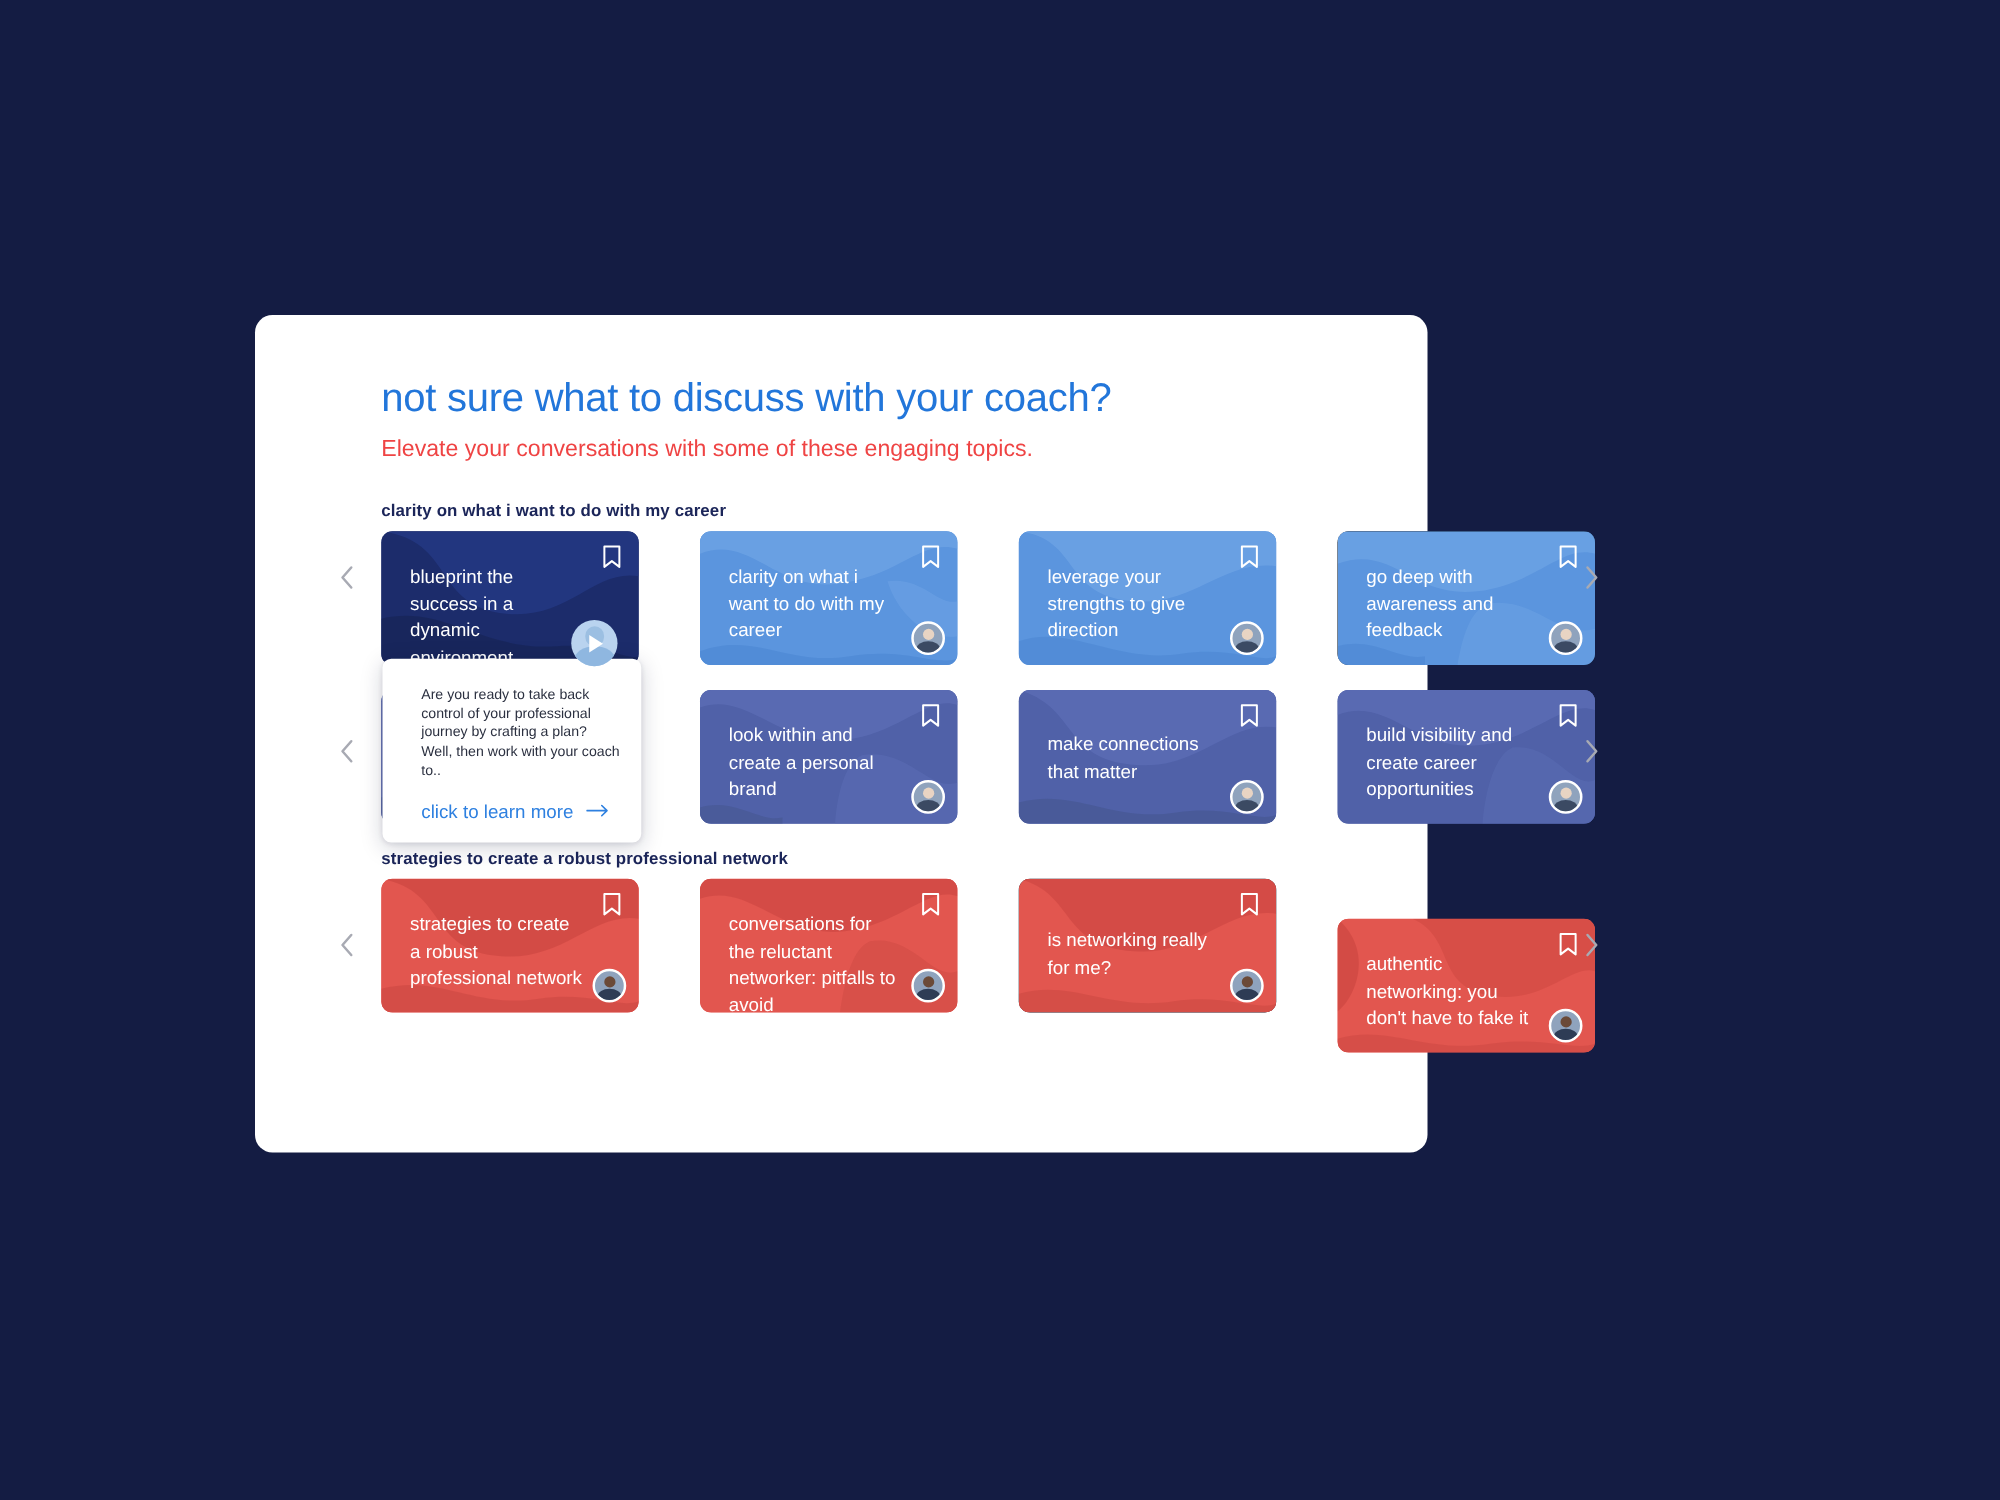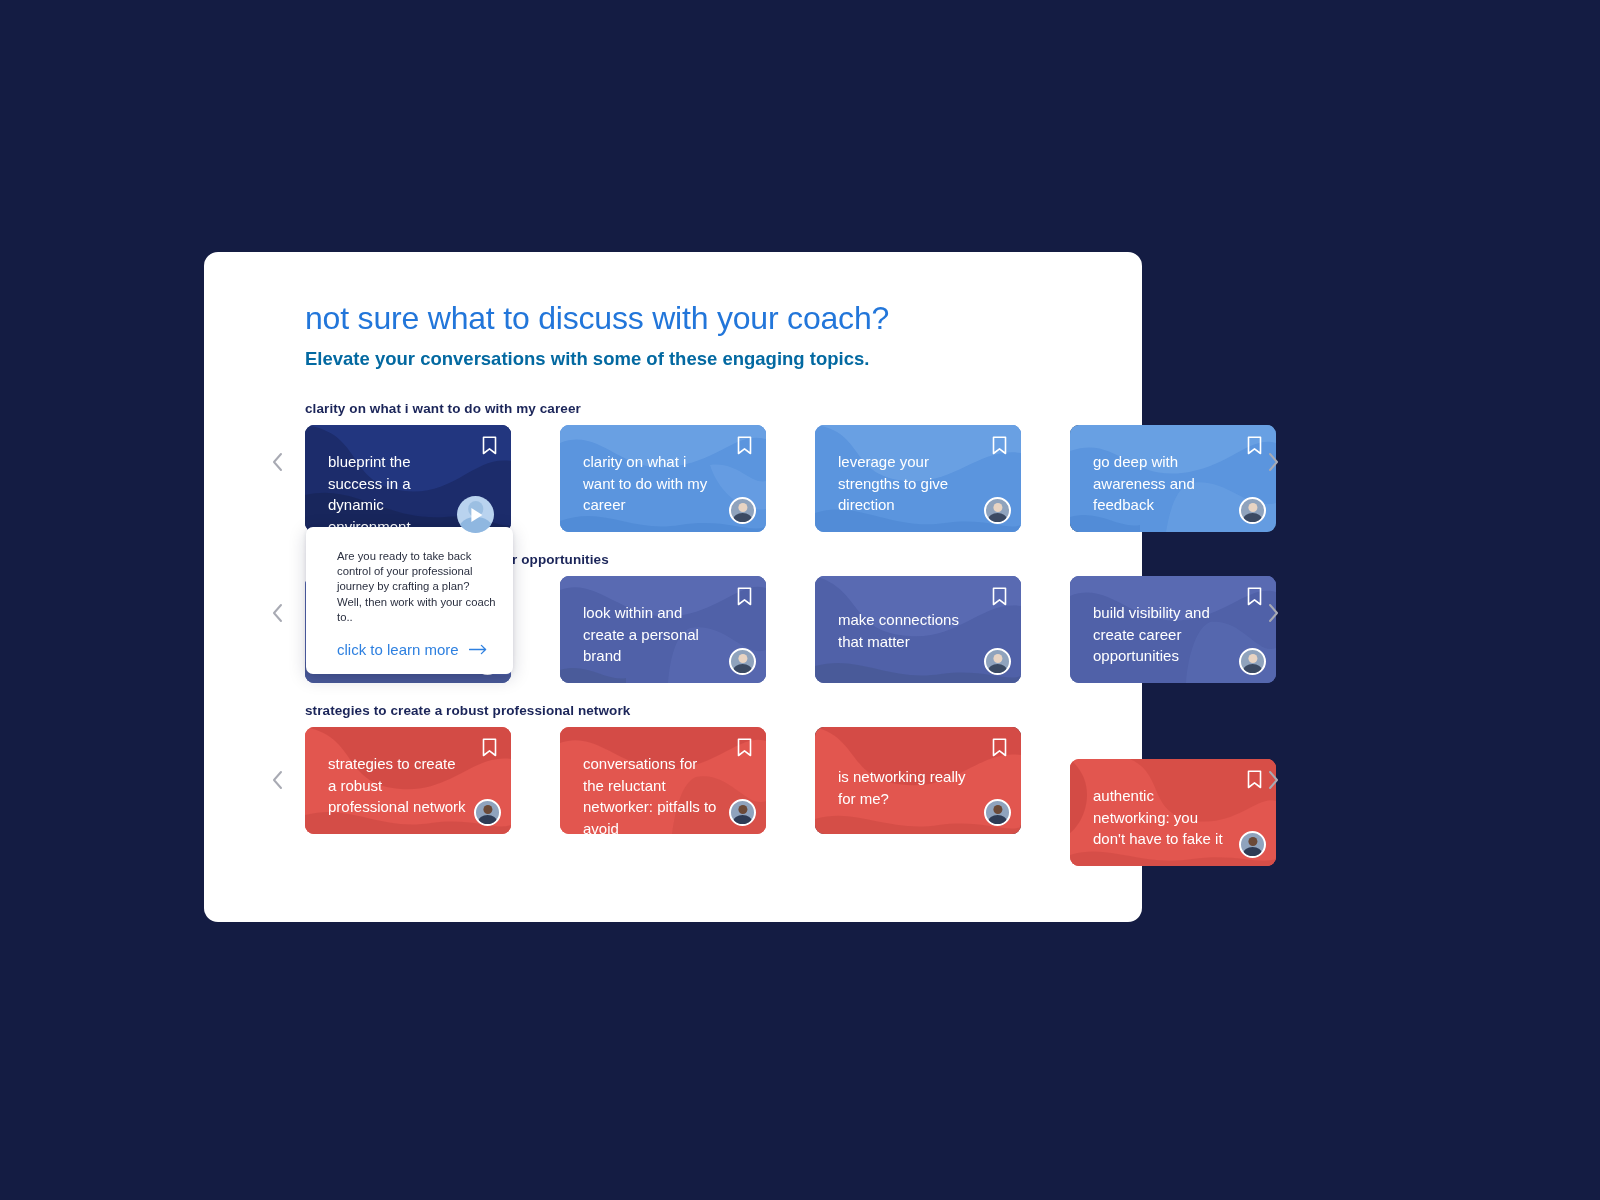--- a/index.html
+++ b/index.html
@@ -23,23 +23,23 @@
 
   .page-title {
     color: #2276DA;
     font-size: 32px;
     font-weight: 400;
     letter-spacing: -0.2px;
     line-height: 40px;
   }
   .page-sub {
     margin-top: 9px;
-    color: #0369a1;
+    color: #ef4444;
     font-size: 18.5px;
-    font-weight: 700;
+    font-weight: 400;
     line-height: 24px;
   }
 
   .carousels { margin-top: 30px; position: relative; }
 
   .carousel { position: relative; margin-bottom: 20px; }
   .carousel-head {
     color: #1B2559;
     font-size: 13.5px;
     font-weight: bold;
@@ -252,21 +252,20 @@
               </svg>
           </div>
           <div class="arrow right">
             <svg width="26" height="26" viewBox="0 0 26 26">
                 <path d="M10 5 L17 13 L10 21" fill="none" stroke="#A8AAB3" stroke-width="2" stroke-linecap="round" stroke-linejoin="round"></path>
               </svg>
           </div>
         </div>
 
         <div class="carousel">
-          <div class="carousel-head" style="padding-left:207px;">r opportunities</div>
           <div class="track">
 
             <div class="card" style="background:#5061A8;">
               <div class="blobs">
                 <svg width="206" height="107" viewBox="0 0 206 107">
                     <rect width="206" height="107" fill="#5061A8"></rect>
                     <path d="M0,0 C56,10 40,58 100,62 C150,66 172,28 206,34 L206,0 Z" fill="#5C6EB6" opacity=".7"></path>
                     <path d="M0,86 C48,74 76,104 128,96 C170,90 190,104 206,98 L206,107 L0,107 Z" fill="#475894" opacity=".8"></path>
                   </svg>
               </div>

